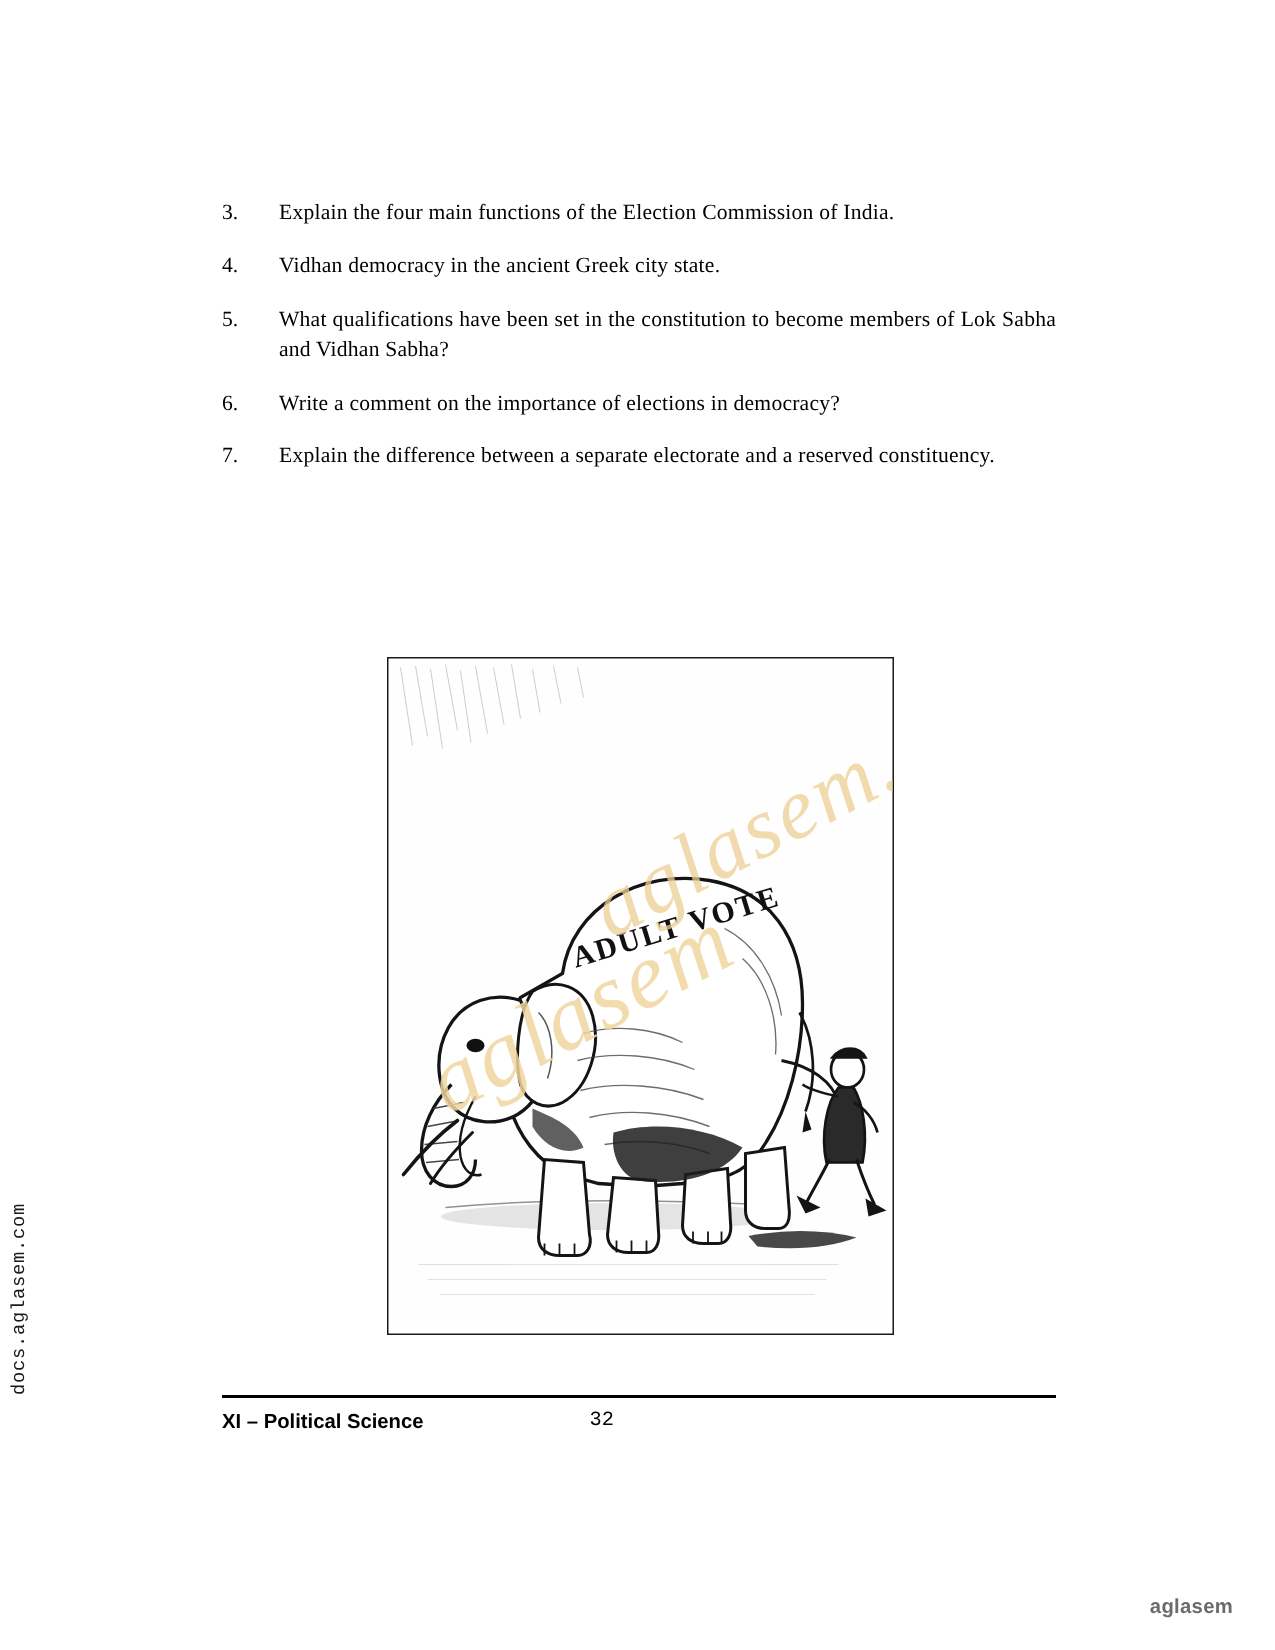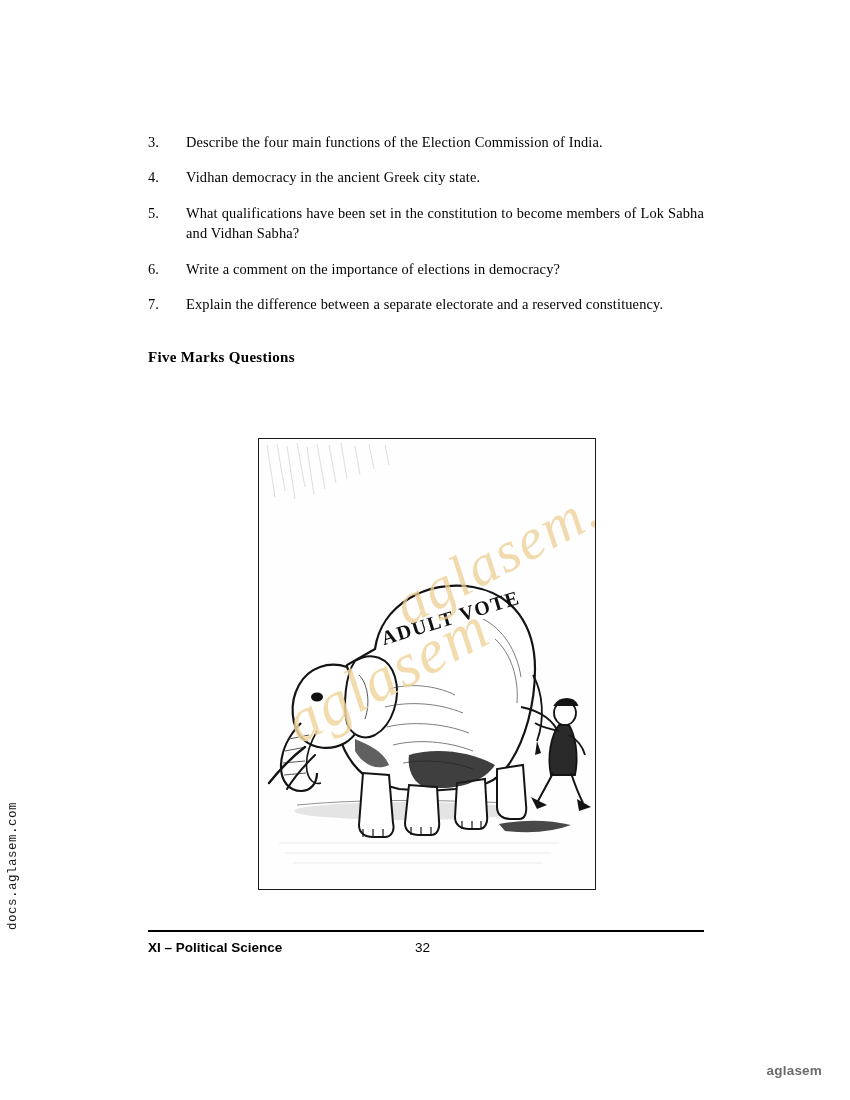--- a/index.html
+++ b/index.html
@@ -144,59 +144,58 @@
   .footer-left {
     position: absolute;
     left: 148px;
     top: 940px;
     font-family: "Liberation Sans", sans-serif;
     font-weight: bold;
     font-size: 13.5px;
   }
   .footer-page {
     position: absolute;
-    left: 415px;
+    left: 393px;
     top: 940px;
-    font-family: Liberation Sans, sans-serif;
+    font-family: Liberation Mono, monospace;
     font-size: 13.5px;
   }
 </style>
 </head>
 <body>
 
 <div class="page">
 
   <div class="side-watermark">docs.aglasem.com</div>
 
   <div class="content">
 
     <ul class="qlist">
       <li class="qitem">
         <span class="num">3.</span>
-        <span class="qtext">Describe the four main functions of the Election Commission of India.</span>
+        <span class="qtext">Explain the four main functions of the Election Commission of India.</span>
       </li>
       <li class="qitem">
         <span class="num">4.</span>
         <span class="qtext">Vidhan democracy in the ancient Greek city state.</span>
       </li>
       <li class="qitem">
         <span class="num">5.</span>
         <span class="qtext">What qualifications have been set in the constitution to become members of Lok Sabha and Vidhan Sabha?</span>
       </li>
       <li class="qitem">
         <span class="num">6.</span>
         <span class="qtext">Write a comment on the importance of elections in democracy?</span>
       </li>
       <li class="qitem">
         <span class="num">7.</span>
         <span class="qtext">Explain the difference between a separate electorate and a reserved constituency.</span>
       </li>
     </ul>
 
-    <div class="section-head">Five Marks Questions</div>
 
   </div>
 
   <div class="figure">
     <div class="fig-watermark2">aglasem.com</div>
 
     <svg width="336" height="450" viewBox="0 0 336 450">
 
       <g stroke="#9a9a9a" stroke-width="0.6" opacity="0.55">
         <line x1="8" y1="6" x2="16" y2="58"></line>

